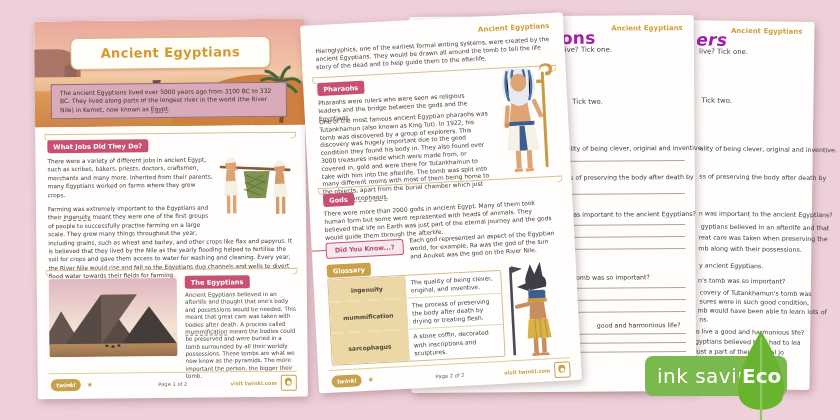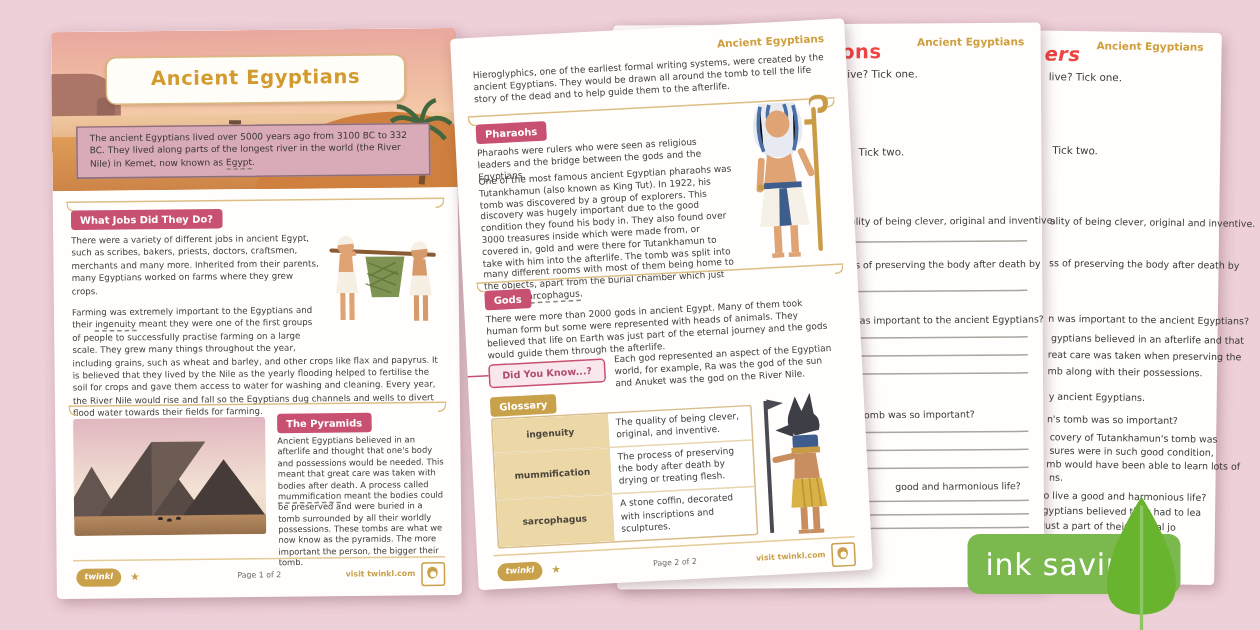--- a/index.html
+++ b/index.html
@@ -1,21 +1,21 @@
 <!DOCTYPE html>
 <html><head>
 <meta charset="utf-8">
 <style>
   html,body{margin:0;padding:0}
   body{width:840px;height:420px;overflow:hidden;background:#eed0d9;font-family:"DejaVu Sans","Liberation Sans",sans-serif;position:relative}
   .stage{position:absolute;inset:0}
   .page{position:absolute;background:#fffefd;border-radius:3px;box-shadow:2px 3px 9px rgba(96,46,56,.32)}
   .frag{position:absolute;white-space:nowrap;color:#3b3a38;font-size:6.3px}
   .frag.big{font-size:6.9px}
-  .pgtitle-frag{position:absolute;white-space:nowrap;color:#ef4444;font-size:13px;font-weight:bold;letter-spacing:.3px}
+  .pgtitle-frag{position:absolute;white-space:nowrap;color:#a21caf;font-size:17px;font-weight:bold;letter-spacing:.3px}
   .gold-header{position:absolute;color:#cf9f3e;font-weight:bold;font-size:7px;white-space:nowrap}
   .rule{position:absolute;border-top:1px solid #aaa59e;height:0}
   .badge{position:absolute;background:#c85071;color:#fff;font-weight:bold;border-radius:2.5px;padding:2.5px 6px;font-size:6.6px;white-space:nowrap}
   .badge.gold{background:#c9a14b}
   .divider{position:absolute;left:9px;right:9px;border-top:1.2px solid #ddbf85;height:0}
   .divider:before,.divider:after{content:"";position:absolute;top:0;width:5px;height:5px;border:1.2px solid #ddbf85;border-top:none}
   .divider:before{left:0;border-right:none;border-radius:0 0 0 5px}
   .divider:after{right:0;border-left:none;border-radius:0 0 5px 0}
   .para{position:absolute;color:#413d3a}
   .term{border-bottom:1px dashed #8c8579}
@@ -177,21 +177,21 @@
     <div class="photo">
       <div class="pyr" style="left:-8px;top:32px;border-left:20px solid transparent;border-right:20px solid transparent;border-bottom:34px solid #645550;"></div>
       <div class="pyr" style="left:16px;top:16px;border-left:36px solid transparent;border-right:36px solid transparent;border-bottom:50px solid #574a45;"></div>
       <div class="pyr" style="left:52px;top:16px;border-left:0 solid transparent;border-right:36px solid transparent;border-top:50px solid #6c5c54;"></div>
       <div class="pyr" style="left:72px;top:28px;border-left:28px solid transparent;border-right:28px solid transparent;border-bottom:38px solid #453b38;"></div>
       <div class="pground"></div>
       <div class="camel" style="left:56px;bottom:10px;"></div>
       <div class="camel" style="left:62px;bottom:9px;"></div>
       <div class="camel" style="left:68px;bottom:10px;"></div>
     </div>
-    <span class="badge" style="left:148px;top:256px;">The Pyramids</span>
+    <span class="badge" style="left:148px;top:256px;">The Egyptians</span>
     <div class="para" style="left:148px;right:10px;top:272px;font-size:5.6px;line-height:1.32;">
       <span>Ancient Egyptians believed in an afterlife and thought that one's body and possessions would be needed. This meant that great care was taken with bodies after death. A process called </span><span class="term">mummification</span><span> meant the bodies could be preserved and were buried in a tomb surrounded by all their worldly possessions. These tombs are what we now know as the pyramids. The more important the person, the bigger their tomb.</span>
     </div>
     <div class="footer-line" style="top:352px;"></div>
     <div class="footer-row" style="top:356px;">
       <span class="brand-blob">twinkl</span>
       <span class="star">★</span>
       <span class="page-label">Page 1 of 2</span>
       <span class="visit">visit twinkl.com</span>
       <span class="owl-box">
@@ -295,15 +295,16 @@
         </span>
     </div>
   </div>
 
   <div class="eco">
     <svg width="64" height="94" viewBox="0 0 64 94">
       <path d="M32 2 C15 30 6 52 10 68 C14 85 50 85 54 68 C58 52 49 30 32 2 Z" fill="#69b42f"></path>
       <path d="M32 8 L32 92" stroke="#8cc763" stroke-width="2.2"></path>
     </svg>
     <span class="lbl">ink saving</span>
+    <span class="eco-word">Eco</span>
   </div>
 
 </div>
 
 </body></html>

